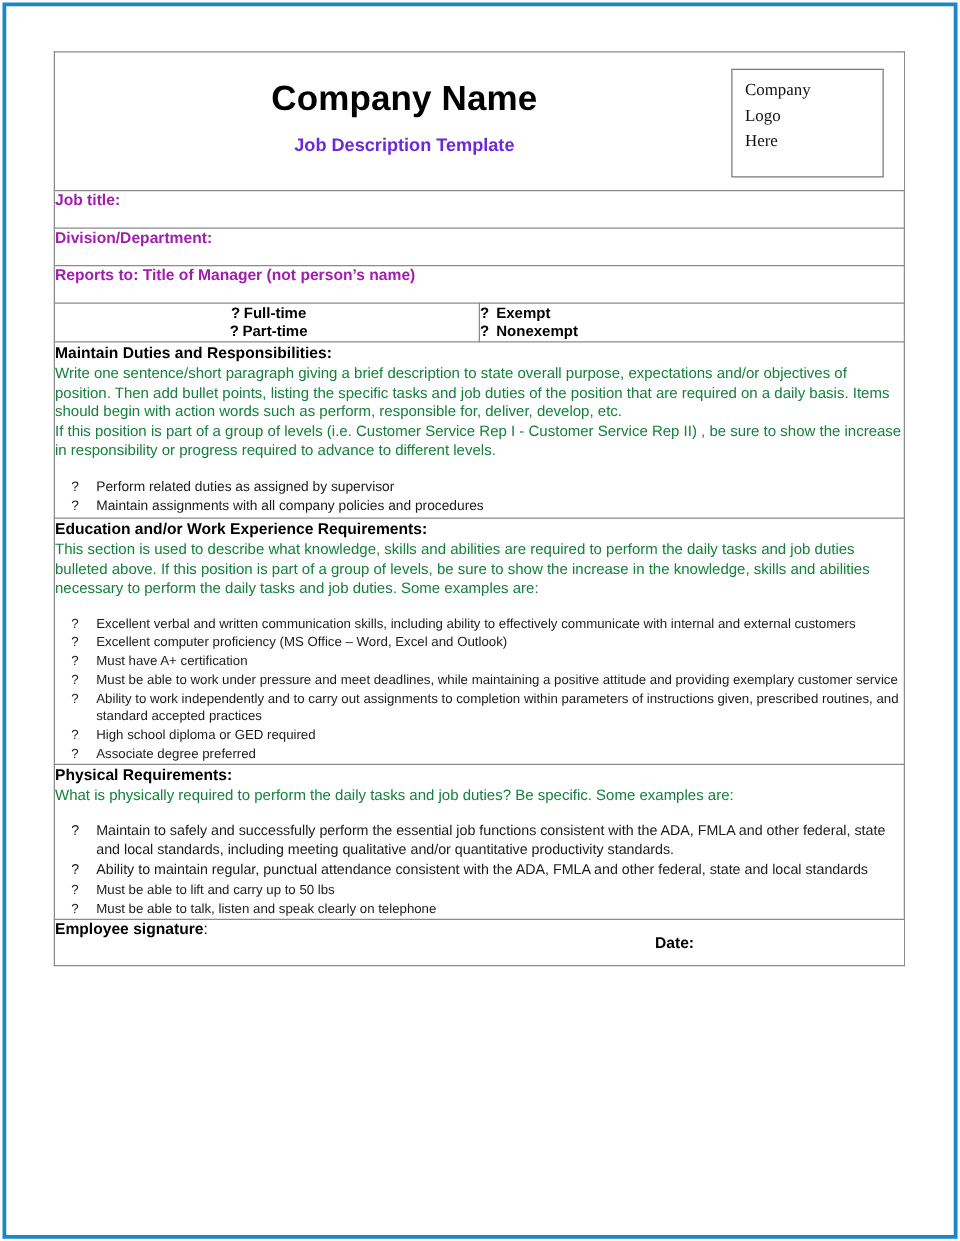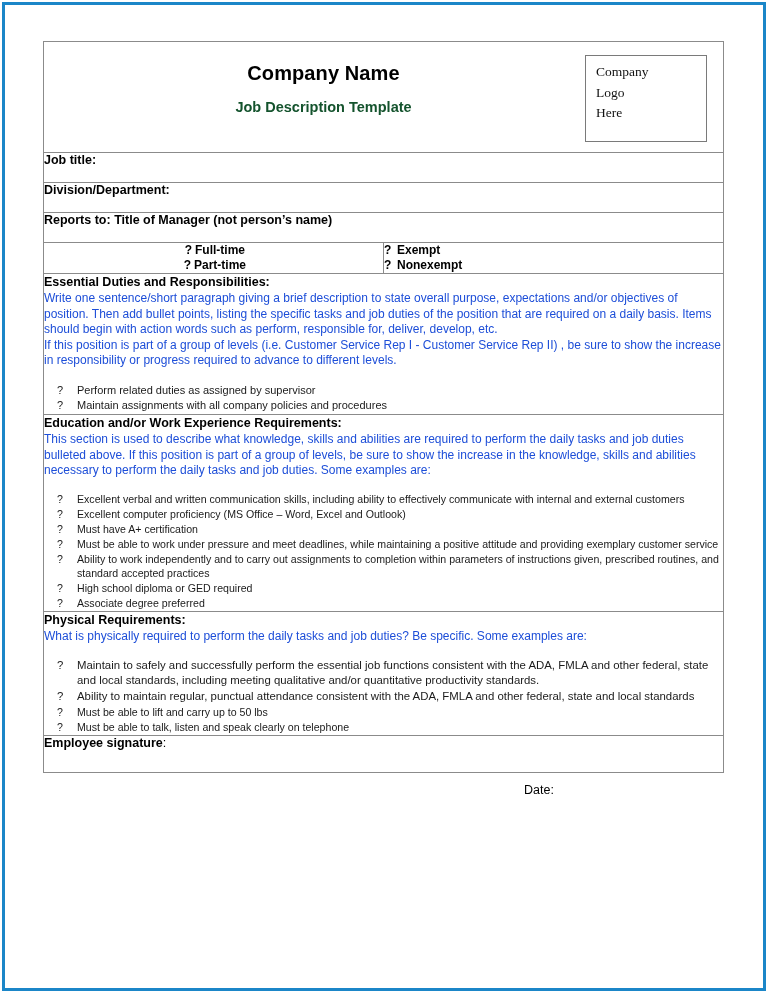--- a/index.html
+++ b/index.html
@@ -47,30 +47,30 @@
   .header-cell {
     height: 111px;
     position: relative;
   }
   .header-titles {
     text-align: center;
     padding-top: 19px;
     padding-right: 120px;
   }
   .company-name {
-    font-size: 20px;
+    font-size: 28px;
     font-weight: bold;
     color: #000000;
     letter-spacing: 0.1px;
     line-height: 1.25;
   }
   .template-subtitle {
     font-size: 14.5px;
     font-weight: bold;
-    color: #14532d;
+    color: #6d28d9;
     margin-top: 12px;
     line-height: 1.25;
   }
   .logo-box {
     position: absolute;
     right: 16px;
     top: 13px;
     width: 122px;
     height: 87px;
     border: 1px solid #7a7a7a;
@@ -81,21 +81,21 @@
     line-height: 1.52;
     color: #111111;
   }
 
   
   .field-cell {
     height: 30px;
     padding: 7px 0 0 8px;
     font-size: 12.5px;
     font-weight: bold;
-    color: #000000;
+    color: #a21caf;
     white-space: nowrap;
   }
   .field-cell .value-text {
     font-weight: bold;
   }
 
   
   .cb-cell {
     height: 27px;
     padding: 3px 0 2px 8px;
@@ -119,21 +119,21 @@
   }
   .section-title {
     font-size: 12.5px;
     font-weight: bold;
     color: #000000;
     line-height: 1.3;
     margin-bottom: 1px;
   }
   .section-intro {
     font-size: 12px;
-    color: #1d4ed8;
+    color: #15803d;
     line-height: 1.29;
   }
   .section-intro p {
     margin: 0;
   }
 
   
   .bullets {
     margin: 0;
     padding: 0;
@@ -167,22 +167,21 @@
     font-size: 12.5px;
     font-weight: bold;
     color: #000000;
     position: relative;
   }
   .sig-date {
     position: absolute;
     left: 480px;
     top: 11px;
     font-size: 12.5px;
-    font-weight: normal;
-    margin-top: 36px;
+    font-weight: bold;
   }
   .sig-colon { font-weight: normal; }
 </style>
 </head>
 <body>
 
 <div class="page-frame">
 
   <table class="doc-table">
 
@@ -234,21 +233,21 @@
           <span class="cb-mark">?</span><span>Exempt</span>
         </div>
         <div class="cb-line">
           <span class="cb-mark">?</span><span>Nonexempt</span>
         </div>
       </td>
     </tr>
 
     <tr>
       <td colspan="2" class="section-cell pad-bottom-md">
-        <div class="section-title">Essential Duties and Responsibilities:</div>
+        <div class="section-title">Maintain Duties and Responsibilities:</div>
         <div class="section-intro">
           <p>Write one sentence/short paragraph giving a brief description to state overall purpose, expectations and/or objectives of position. Then add bullet points, listing the specific tasks and job duties of the position that are required on a daily basis. Items should begin with action words such as perform, responsible for, deliver, develop, etc.</p>
           <p>If this position is part of a group of levels (i.e. Customer Service Rep I - Customer Service Rep II) , be sure to show the increase in responsibility or progress required to advance to different levels.</p>
         </div>
         <ul class="bullets sz-11 gap-lg">
           <li>
             <span class="bullet-mark">?</span><span>Perform related duties as assigned by supervisor</span>
           </li>
           <li>
             <span class="bullet-mark">?</span><span>Maintain assignments with all company policies and procedures</span>

